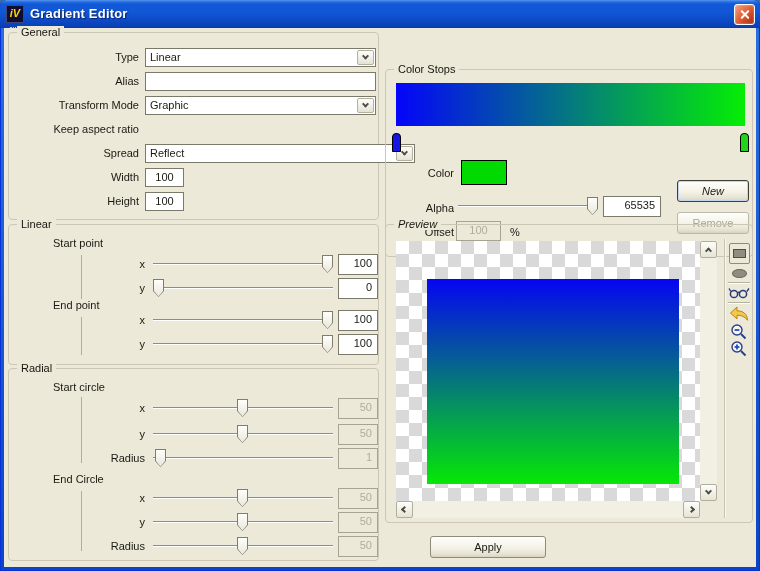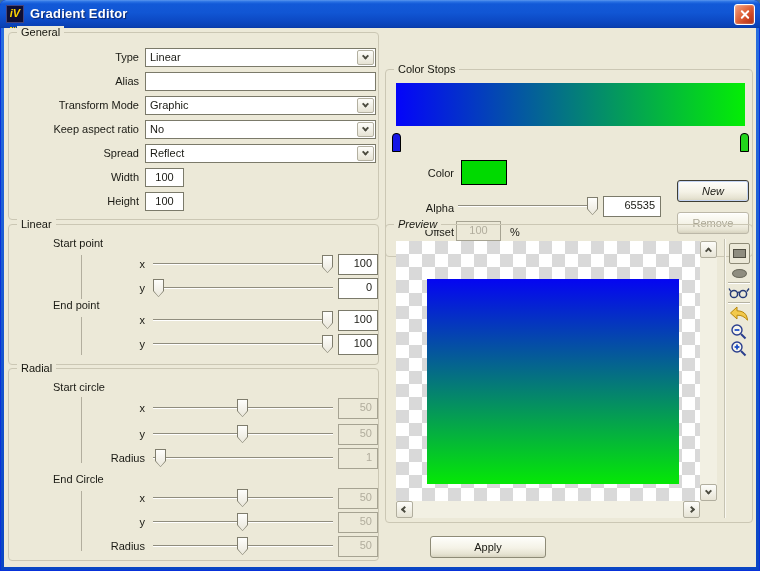--- a/index.html
+++ b/index.html
@@ -128,29 +128,23 @@
 
       <div class="lbl" style="left:0;top:66px;width:130px;">Transform Mode</div>
       <div class="combo" style="left:136px;top:63px;width:231px;height:19px;">
         <span class="val">Graphic</span>
         <span class="combo-btn">
             <span class="chev down"></span>
           </span>
       </div>
 
       <div class="lbl" style="left:0;top:90px;width:130px;">Keep aspect ratio</div>
-      <div class="combo" style="left:136px;top:87px;width:231px;height:19px;">
-        <span class="val">No</span>
-        <span class="combo-btn">
-            <span class="chev down"></span>
-          </span>
-      </div>
 
       <div class="lbl" style="left:0;top:114px;width:130px;">Spread</div>
-      <div class="combo" style="left:136px;top:111px;width:231px;height:19px;">
+      <div class="combo" style="left:136px;top:111px;width:270px;height:19px;">
         <span class="val">Reflect</span>
         <span class="combo-btn">
             <span class="chev down"></span>
           </span>
       </div>
 
       <div class="lbl" style="left:0;top:138px;width:130px;">Width</div>
       <div class="edit ctr" style="left:136px;top:135px;width:39px;height:19px;">100</div>
 
       <div class="lbl" style="left:0;top:162px;width:130px;">Height</div>

